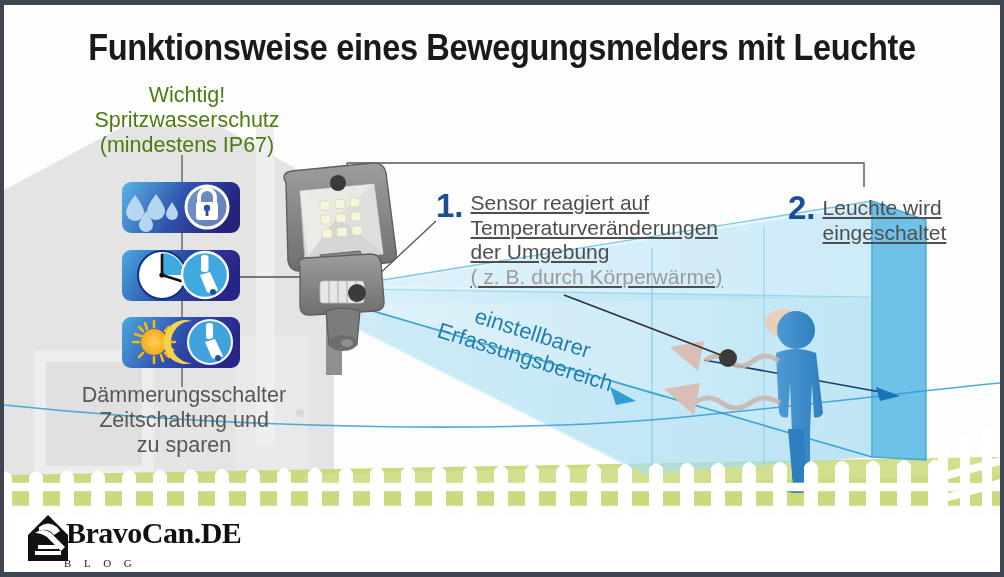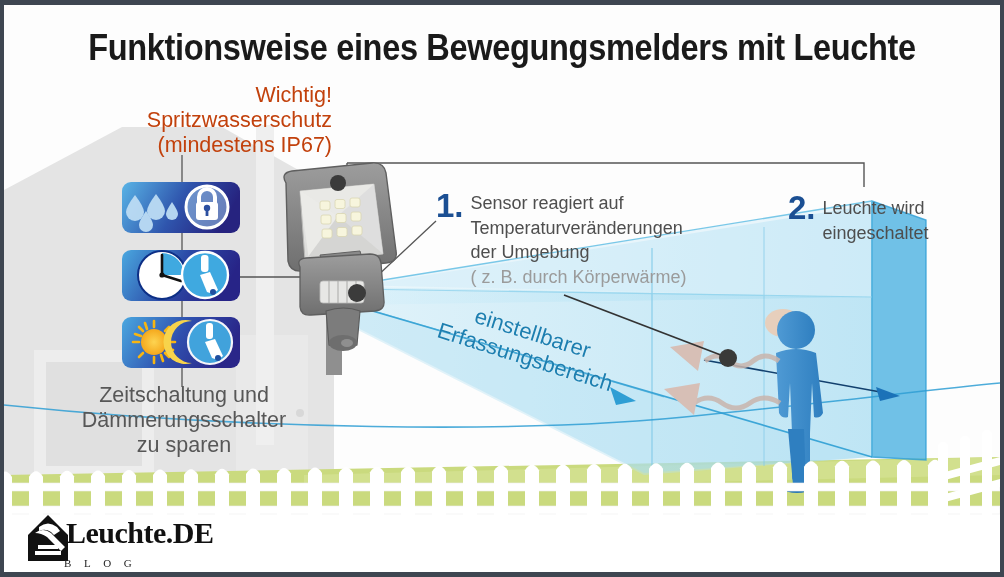--- a/index.html
+++ b/index.html
@@ -17,36 +17,36 @@
   
   #title{
     left:0;top:22px;width:996px;text-align:center;
     font-family:"Liberation Sans Narrow","Liberation Sans",sans-serif;
     font-weight:bold;font-size:37px;letter-spacing:-0.4px;color:#1a1a1a;
     transform:scaleX(0.88);transform-origin:center top;white-space:nowrap;
   }
 
   
   #capTop{
-    left:38px;top:78px;width:290px;text-align:right;
-    font-size:21.5px;line-height:25px;color:#c2410c;
+    left:38px;top:78px;width:290px;text-align:center;
+    font-size:21.5px;line-height:25px;color:#4d7c0f;
   }
   
   #capBottom{
     left:30px;top:378px;width:300px;text-align:center;
     font-size:21.5px;line-height:25px;color:#575757;
   }
 
   
   .callout{display:flex;align-items:flex-start;}
   .num{
     font-weight:bold;font-size:33px;color:#1b4f93;line-height:0.9;
     margin-right:7px;flex:0 0 auto;
   }
-  .ctext{font-size:18px;line-height:24.5px;color:#4e4e4e;}
+  .ctext{font-size:21px;line-height:24.5px;color:#4e4e4e;text-decoration:underline;}
   .ctext .dim{color:#9b9b9b;}
   #callout1{left:432px;top:186px;width:340px;}
   #callout2{left:784px;top:188px;width:210px;}
   #callout2 .ctext{padding-top:3px;}
 
   
   #beamLabel{
     left:400px;top:315px;width:250px;text-align:center;
     font-size:22px;line-height:25px;color:#1d7fb0;
     transform:rotate(17.5deg);transform-origin:center center;
@@ -363,22 +363,22 @@
 
     <div class="abs" id="title">Funktionsweise eines Bewegungsmelders mit Leuchte</div>
 
     <div class="abs" id="capTop">
       <div>Wichtig!</div>
       <div>Spritzwasserschutz</div>
       <div>(mindestens IP67)</div>
     </div>
 
     <div class="abs" id="capBottom">
+      <div>Dämmerungsschalter</div>
       <div>Zeitschaltung und</div>
-      <div>Dämmerungsschalter</div>
       <div>zu sparen</div>
     </div>
 
     <div class="abs callout" id="callout1">
       <span class="num">1.</span>
       <span class="ctext">
         <span>Sensor reagiert auf</span><br>
         <span>Temperaturveränderungen</span><br>
         <span>der Umgebung</span><br>
         <span class="dim">( z. B. durch Körperwärme)</span>
@@ -394,19 +394,19 @@
     </div>
 
     <div class="abs" id="beamLabel">
       <div>einstellbarer</div>
       <div>Erfassungsbereich</div>
     </div>
 
     <div class="abs" id="logo">
       <div id="logoRow">
         <div style="width:46px;height:46px;"></div>
-        <div id="logoText">Leuchte.DE</div>
+        <div id="logoText">BravoCan.DE</div>
       </div>
       <div id="logoSub">B L O G</div>
     </div>
 
   </div>
 </div>
 
 </body></html>

